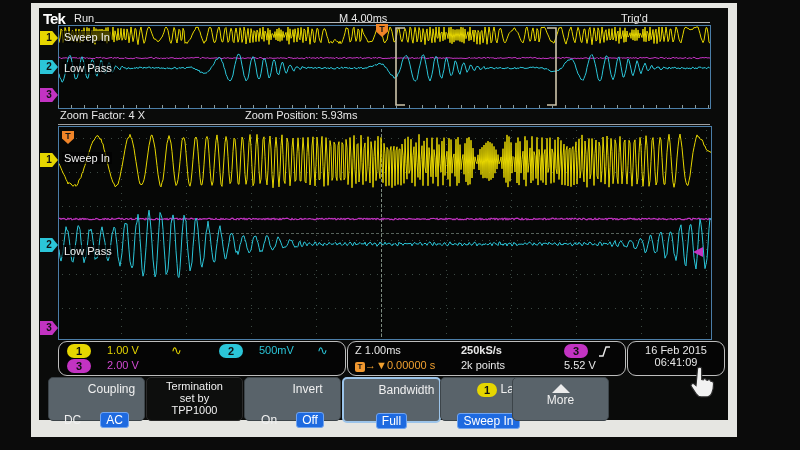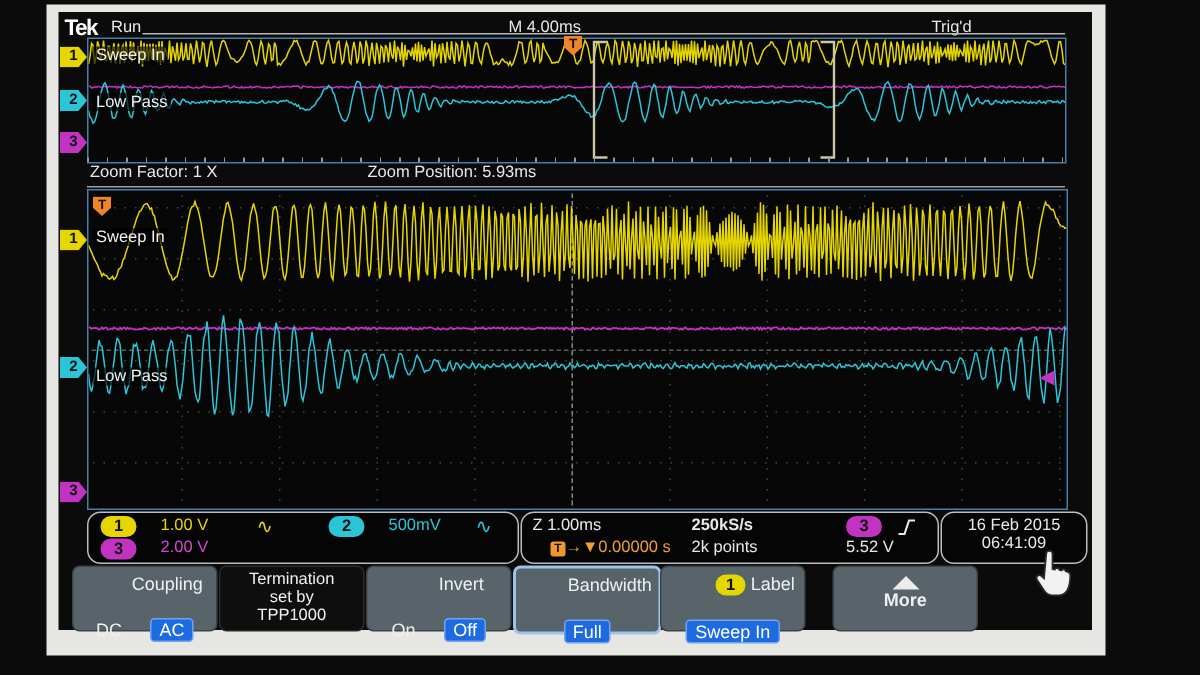--- a/index.html
+++ b/index.html
@@ -65,21 +65,21 @@
         </svg>
   </div>
   <div class="chm c1" style="left:1px;top:23px;">1</div>
   <div class="chm c2" style="left:1px;top:52px;">2</div>
   <div class="chm c3" style="left:1px;top:80px;">3</div>
   <span class="trc-label" style="left:23px;top:23px;">Sweep In</span>
   <span class="trc-label" style="left:23px;top:54px;">Low Pass</span>
   <div class="tflag" style="left:337px;top:16px;">T</div>
 
   <div class="tickstrip" style="left:19px;top:97px;width:651px;"></div>
-  <span class="abs" style="left:21px;top:101px;">Zoom Factor: 1 X</span>
+  <span class="abs" style="left:21px;top:101px;">Zoom Factor: 4 X</span>
   <span class="abs" style="left:206px;top:101px;">Zoom Position: 5.93ms</span>
   <div class="zoombar-line" style="left:19px;top:116px;width:652px;"></div>
 
   <div class="wavebox" style="left:19px;top:118px;width:652px;height:212px;">
     <svg id="mainsvg" width="652" height="212">
           <rect x="62" y="3" width="1" height="1" fill="#3c4a44"></rect>
           <rect x="62" y="10" width="1" height="1" fill="#3c4a44"></rect>
           <rect x="62" y="17" width="1" height="1" fill="#3c4a44"></rect>
           <rect x="62" y="24" width="1" height="1" fill="#3c4a44"></rect>
           <rect x="62" y="31" width="1" height="1" fill="#3c4a44"></rect>
@@ -1127,21 +1127,21 @@
     <span class="abs y" style="left:112px;top:1px;font-size:13px;">∿</span>
     <span class="abs" style="left:160px;top:2px;"><span class="oval c2">2</span></span>
     <span class="abs c" style="left:200px;top:2px;">500mV</span>
     <span class="abs c" style="left:258px;top:1px;font-size:13px;">∿</span>
     <span class="abs" style="left:8px;top:17px;"><span class="oval c3">3</span></span>
     <span class="abs m" style="left:48px;top:17px;">2.00 V</span>
   </div>
 
   <div class="sbox" style="left:308px;top:333px;width:277px;">
     <span class="abs" style="left:7px;top:2px;">Z 1.00ms</span>
-    <span class="abs orange" style="left:19px;top:17px;">
+    <span class="abs orange" style="left:7px;top:17px;">
       <span class="t-small">T</span><span>→</span><span>▼</span><span>0.00000 s</span>
     </span>
     <span class="abs" style="left:113px;top:2px;font-weight:bold;">250kS/s</span>
     <span class="abs" style="left:113px;top:17px;">2k points</span>
     <span class="abs" style="left:216px;top:2px;"><span class="oval c3">3</span></span>
     <svg class="abs" style="left:250px;top:3px;" width="13" height="13" viewBox="0 0 13 13">
       <polyline points="1,11 5,11 8,2 12,2" fill="none" stroke="#e8e8e8" stroke-width="1.4"></polyline>
     </svg>
     <span class="abs" style="left:216px;top:17px;">5.52 V</span>
   </div>
@@ -1170,21 +1170,21 @@
     <div class="mtitle">Bandwidth</div>
     <span class="mval bluebox">Full</span>
   </div>
   <div class="mbtn" style="left:401px;">
     <div class="mtitle">
       <span class="oval c1" style="width:20px;">1</span>
       <span>Label</span>
     </div>
     <span class="mval bluebox">Sweep In</span>
   </div>
-  <div class="mbtn" style="left:516px;font-weight:bold;">
+  <div class="mbtn" style="left:473px;">
     <div class="uparrow"></div>
     <div style="font-size:12px;">More</div>
   </div>
 
   <svg class="abs" style="left:647px;top:358px;" width="32" height="36" viewBox="0 0 20 24">
     <path d="M7 2 c0 -1.6 2.8 -1.6 2.8 0 V9 l1 0.15 c0.2 -1 1.9 -0.9 2.1 0.2 l0.9 0.2 c0.3 -0.9 1.8 -0.6 1.9 0.4 l0.9 0.25 c0.8 0.25 1.1 0.9 1.1 1.6 c0 2.2 -0.4 4.6 -1.2 6.3 c-0.8 1.7 -1.7 2.5 -3.9 2.5 h-3.1 c-1.4 0 -2.6 -0.8 -3.4 -2 l-3.2 -4.9 c-0.9 -1.35 0.8 -2.7 2 -1.7 l1.1 1 Z" fill="#f2f2f2" stroke="#2a2a2a" stroke-width="0.8"></path>
   </svg>
 
 </div>
 </div>

